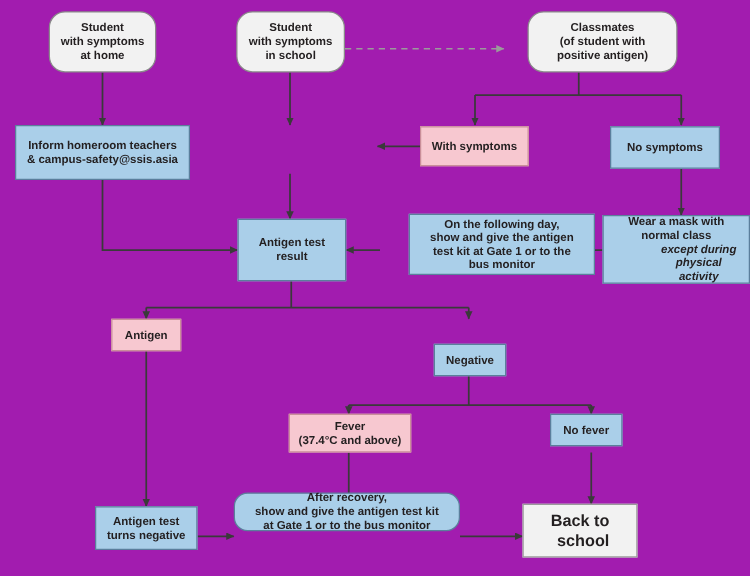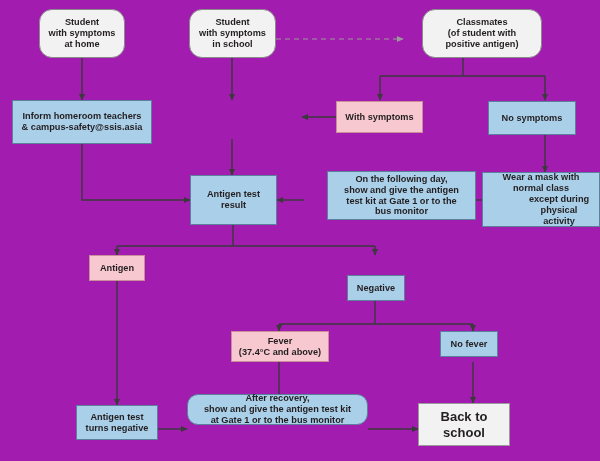--- a/index.html
+++ b/index.html
@@ -49,22 +49,24 @@
   }
   .pink {
     background: #f7c8d0;
     border: 1px solid #c98e99;
     font-size: 9.2px;
   }
   .plain {
     background: #f2f2f2;
     border: 1.3px solid #9a9a9a;
     font-size: 13px;
+    text-align: right;
   }
   .ital {
+    font-style: italic;
     margin-left: 36px;
   }
 </style>
 </head>
 <body>
 
 <div id="canvas">
 
   <svg class="edges" viewBox="0 0 600 461">
     <defs>

